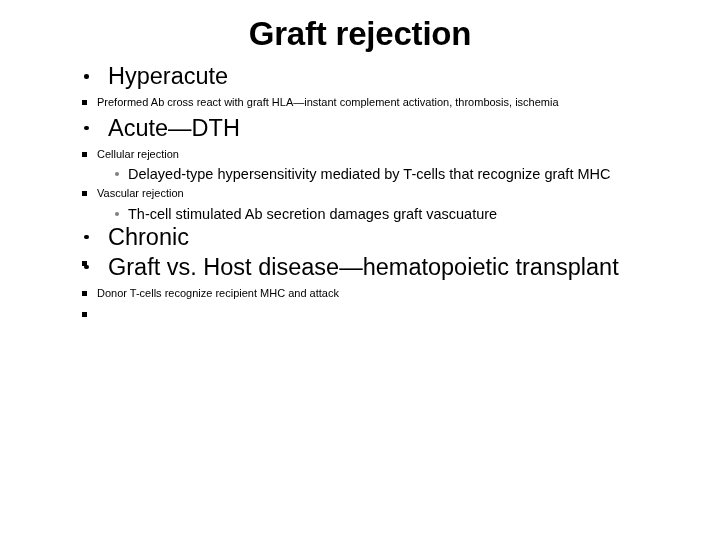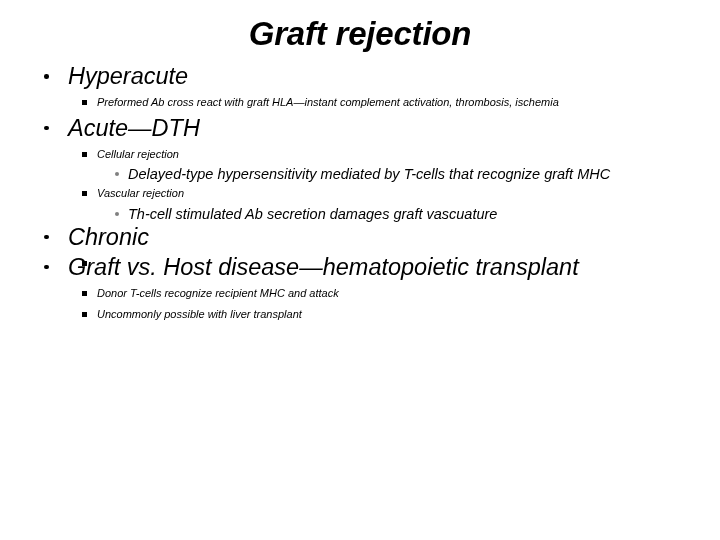--- a/index.html
+++ b/index.html
@@ -15,21 +15,20 @@
     color: #000000;
     -webkit-font-smoothing: antialiased;
   }
 
   .slide {
     position: relative;
     width: 652px;
     height: 540px;
     background: #ffffff;
     box-sizing: border-box;
-    font-style: italic;
   }
 
   
   .slide-title {
     position: absolute;
     left: 0;
     top: 14px;
     width: 720px;
     text-align: center;
     font-size: 33px;
@@ -60,20 +59,21 @@
 
   .bullet-text {
     display: block;
     color: #000000;
   }
 
   
   .lvl1 {
     padding-left: 68px;
     margin-bottom: 1px;
+    margin-left: 40px;
   }
   .lvl1 .bullet-text {
     font-size: 23.5px;
     line-height: 29px;
   }
   .lvl1 .bullet-mark {
     left: 44px;
     top: 12px;
     width: 4.5px;
     height: 4.5px;
@@ -176,17 +176,16 @@
       <span class="bullet-text">Graft vs. Host disease—hematopoietic transplant</span>
     </div>
 
     <div class="bullet-row lvl2">
       <span class="bullet-mark"></span>
       <span class="bullet-text">Donor T-cells recognize recipient MHC and attack</span>
     </div>
 
     <div class="bullet-row lvl2">
       <span class="bullet-mark"></span>
-      <span class="bullet-text">Uncommonly possible with liver transplant</span>
     </div>
 
   </div>
 </div>
 
 </body></html>

